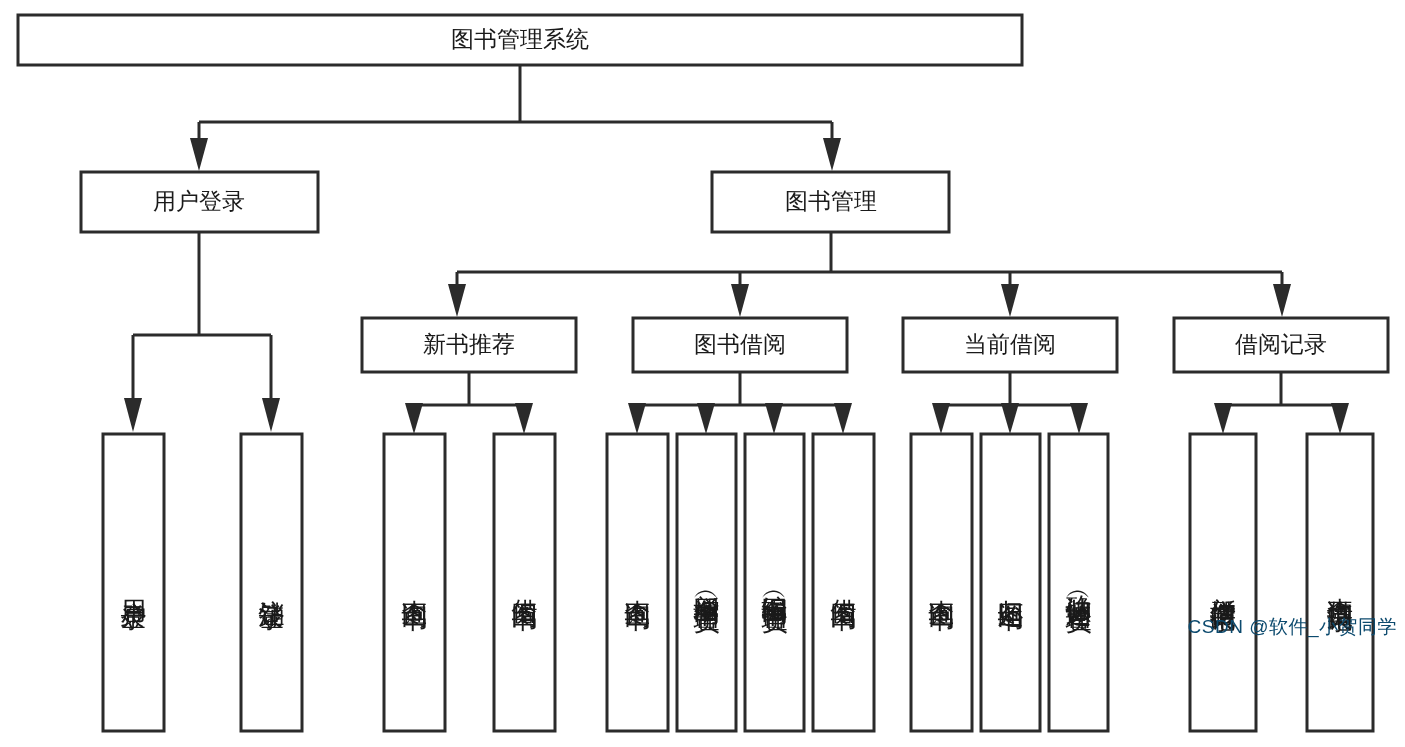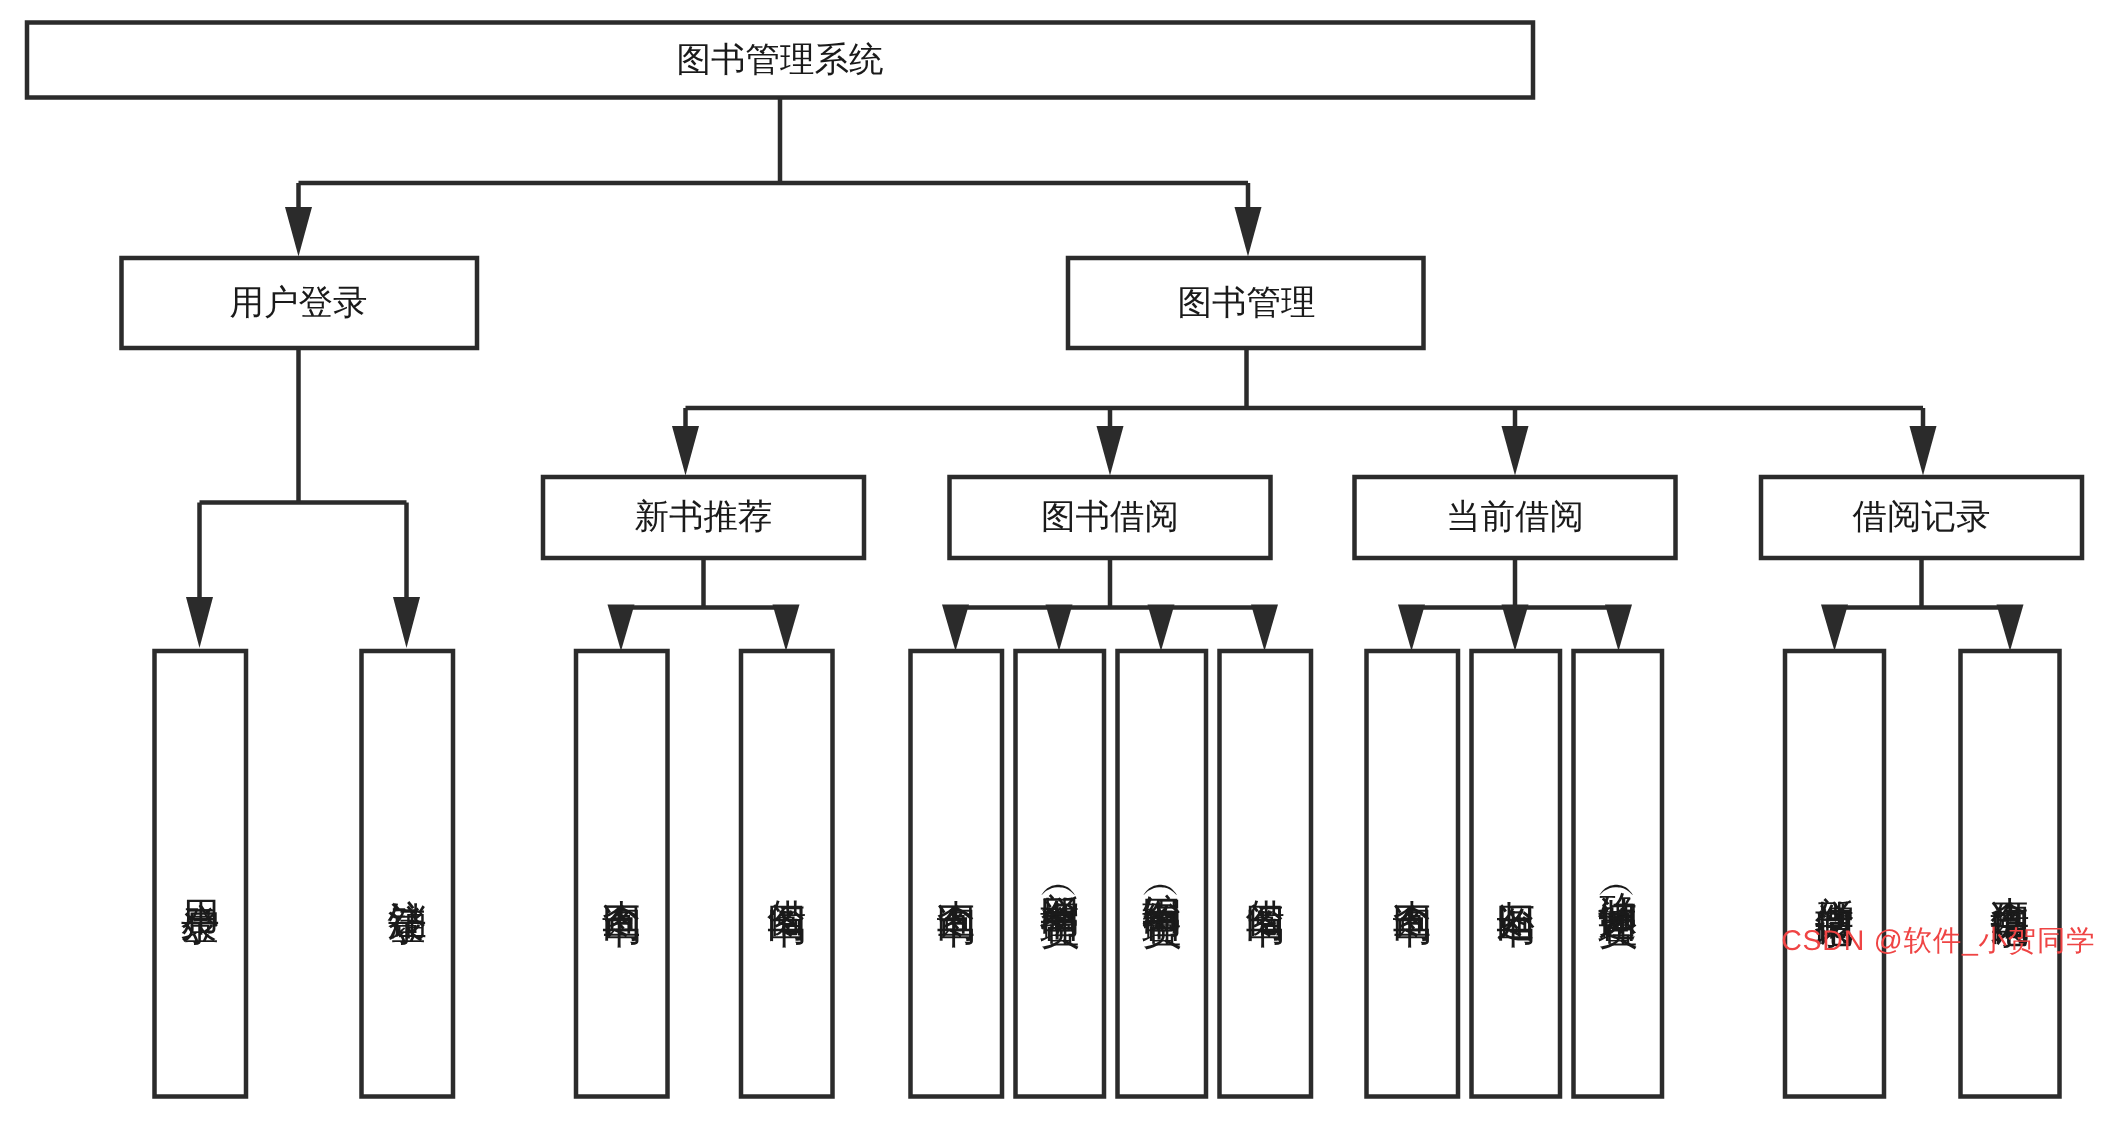--- a/index.html
+++ b/index.html
@@ -64,21 +64,21 @@
     text-align: center;
     white-space: nowrap;
     pointer-events: none;
   }
   .watermark {
     position: absolute;
     right: 8px;
     bottom: 4px;
     font-family: "Liberation Sans", "DejaVu Sans", sans-serif;
     font-size: 19px;
-    color: #ef4444;
+    color: #0c4a6e;
     letter-spacing: 0.5px;
     white-space: nowrap;
   }
 </style>
 </head>
 <body>
 
 <div id="diagram-root">
 
   <svg class="diagram-canvas" viewBox="0 0 1405 747">

